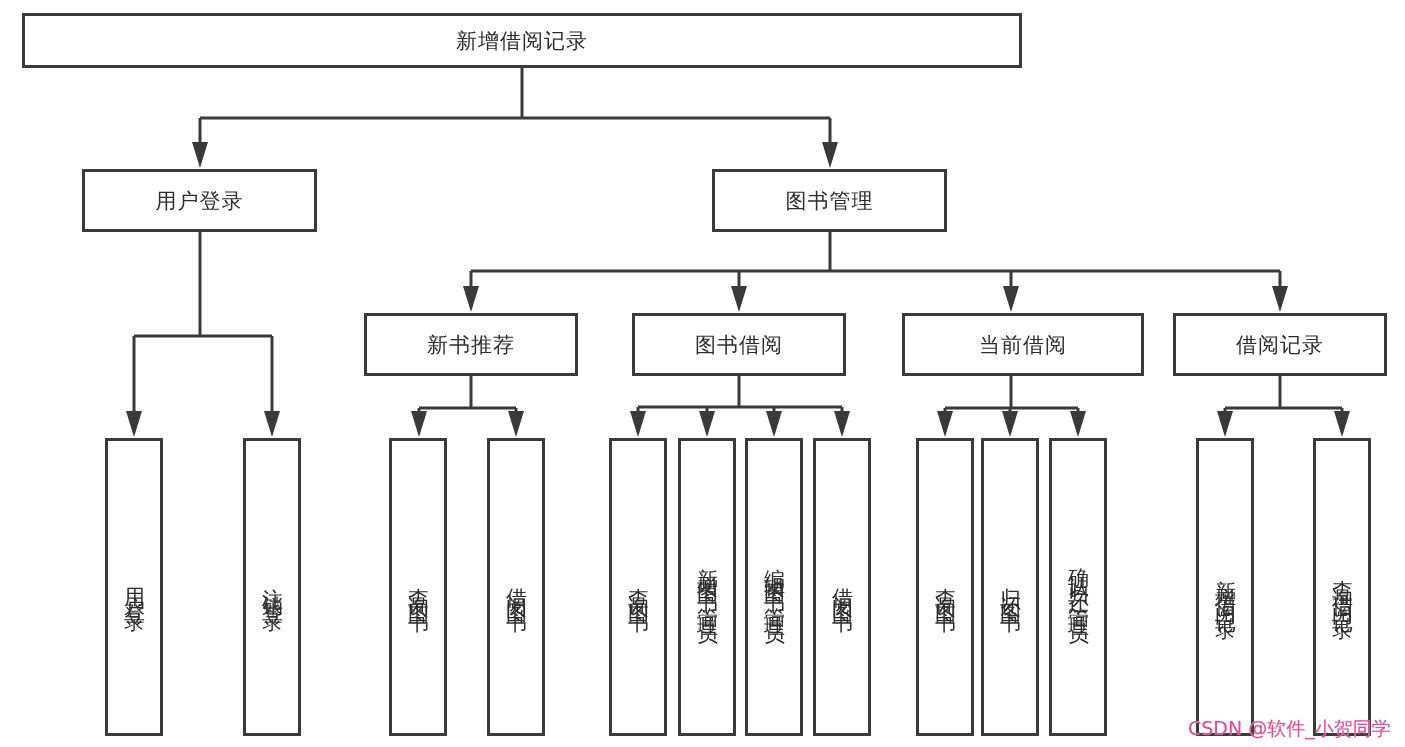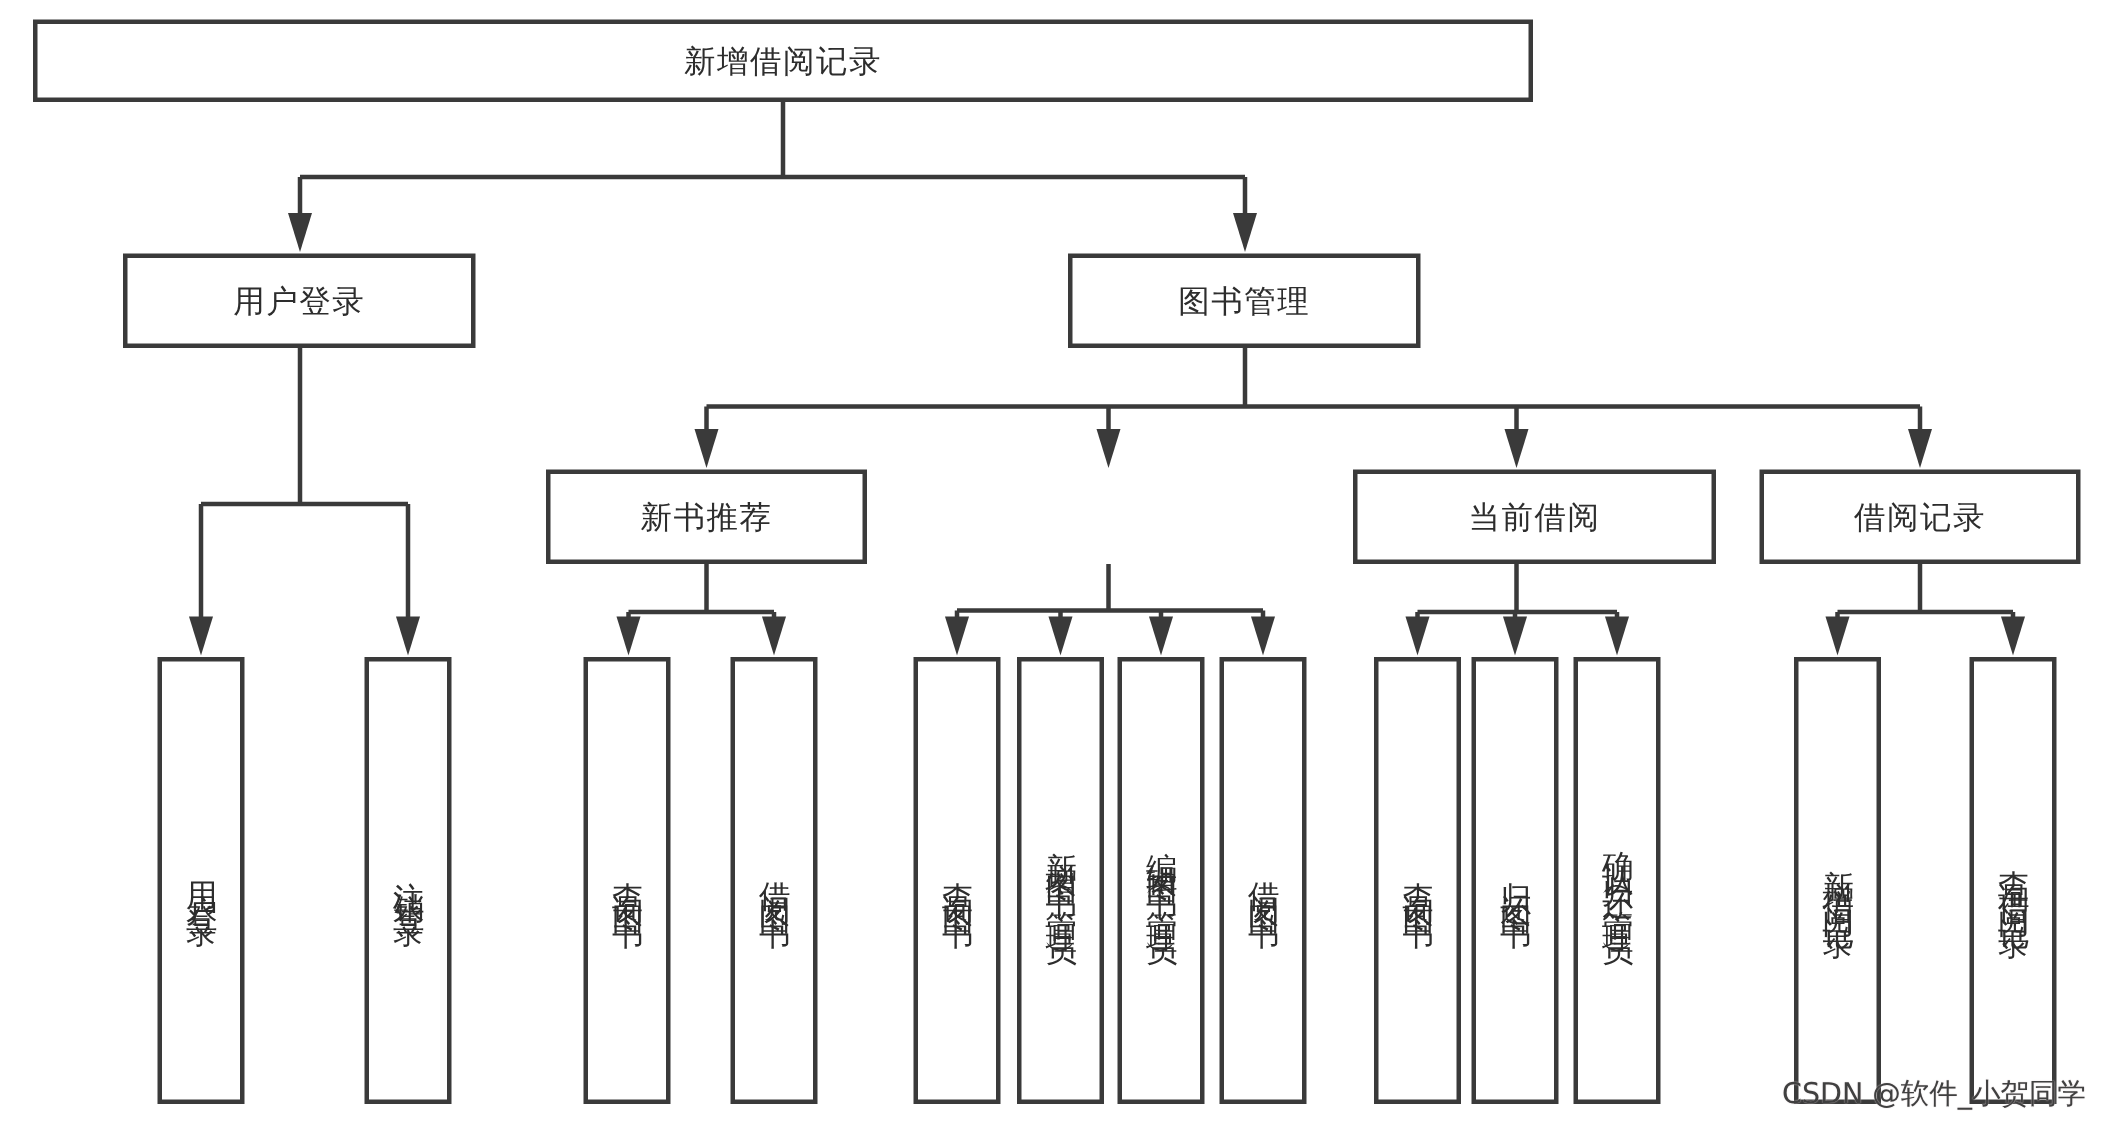--- a/index.html
+++ b/index.html
@@ -12,21 +12,21 @@
     position:absolute;background:#ffffff;border:3px solid #3a3a3a;box-sizing:border-box;
     display:flex;align-items:center;justify-content:center;
   }
   .hbox span{font-size:21px;letter-spacing:1px;white-space:nowrap;}
   .vbox span{
     writing-mode:vertical-rl;text-orientation:mixed;
     font-size:21px;letter-spacing:8px;line-height:1;white-space:nowrap;
   }
   .watermark{
     position:absolute;left:1188px;top:716px;width:215px;
-    font-size:19px;color:#404040;letter-spacing:0px;white-space:nowrap;z-index:5;
+    font-size:19px;color:#ec4899;letter-spacing:0px;white-space:nowrap;z-index:5;
     text-shadow:0 0 1px #d8cdd0;
   }
 </style>
 </head>
 <body>
 
 <div class="canvas">
 
   <svg class="connectors" viewBox="0 0 1405 747" fill="none" stroke="#3a3a3a" stroke-width="3">
 
@@ -85,20 +85,23 @@
   <div class="node hbox" style="left:82px;top:169px;width:235px;height:63px;">
     <span>用户登录</span>
   </div>
   <div class="node hbox" style="left:712px;top:169px;width:235px;height:63px;">
     <span>图书管理</span>
   </div>
 
   <div class="node hbox" style="left:364px;top:313px;width:214px;height:63px;">
     <span>新书推荐</span>
   </div>
+  <div class="node hbox" style="left:632px;top:313px;width:214px;height:63px;">
+    <span>图书借阅</span>
+  </div>
   <div class="node hbox" style="left:902px;top:313px;width:242px;height:63px;">
     <span>当前借阅</span>
   </div>
   <div class="node hbox" style="left:1173px;top:313px;width:214px;height:63px;">
     <span>借阅记录</span>
   </div>
 
   <div class="node vbox" style="left:105px;top:438px;width:58px;height:298px;">
     <span>用户登录</span>
   </div>

